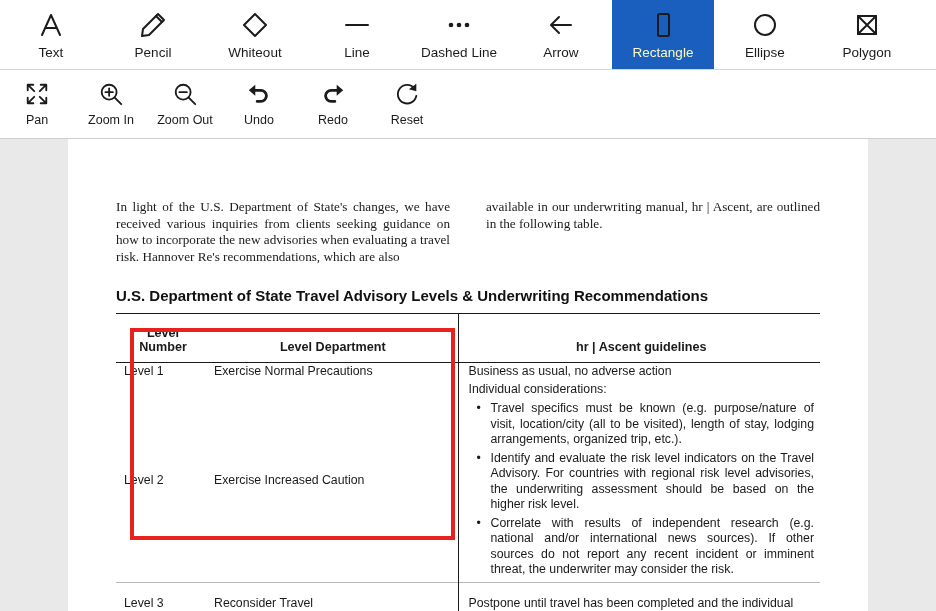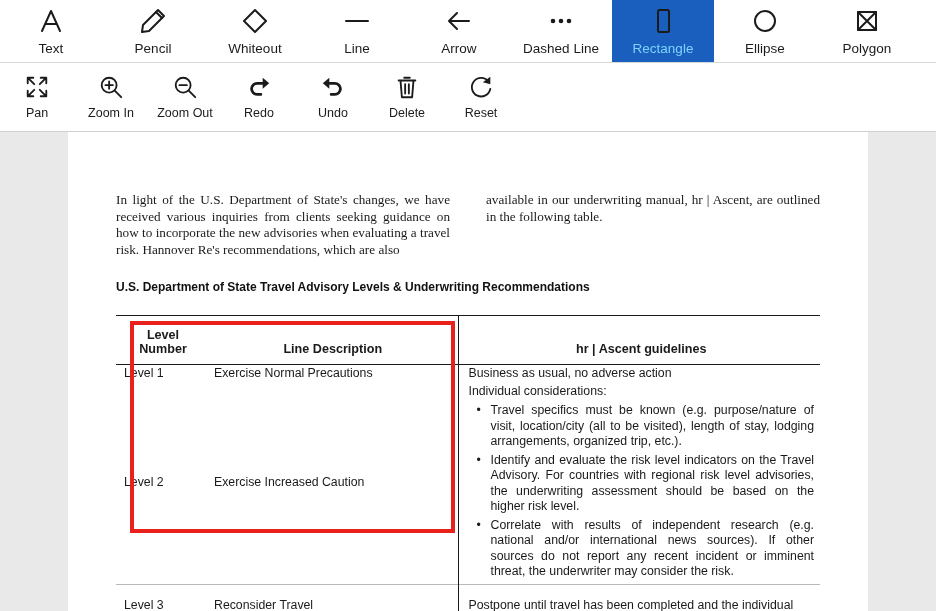--- a/index.html
+++ b/index.html
@@ -18,21 +18,21 @@
     background: #e9e9e9;
   }
 
   
   .toolbar {
     display: flex;
     align-items: stretch;
     background: #ffffff;
     flex: 0 0 auto;
   }
-  .toolbar-primary { height: 63px; border-bottom: 1px solid #d8d8d8; }
+  .toolbar-primary { height: 70px; border-bottom: 1px solid #d8d8d8; }
   .toolbar-secondary { height: 69px; border-bottom: 1px solid #cfcfcf; }
 
   .tool {
     width: 102px;
     display: flex;
     flex-direction: column;
     align-items: center;
     justify-content: center;
     gap: 5px;
     cursor: pointer;
@@ -46,21 +46,21 @@
     align-items: center;
     justify-content: center;
   }
   .tool .lbl {
     font-size: 13.5px;
     line-height: 15px;
     white-space: nowrap;
   }
   .tool.active {
     background: #1b5fbe;
-    color: #7dd3fc;
+    color: #fef9c3;
   }
   .tool.active svg { stroke: #ffffff; fill: none; }
 
   .toolbar-secondary .tool { width: 74px; align-items: center; }
   .toolbar-secondary .tool .lbl { font-size: 12.5px; }
   .toolbar-secondary .tool .ico { height: 28px; }
 
   svg { display: block; }
   .s { stroke: #1b1b1b; stroke-width: 2; fill: none; stroke-linecap: round; stroke-linejoin: round; }
   .f { fill: #1b1b1b; stroke: none; }
@@ -90,22 +90,22 @@
     line-height: 16.5px;
     text-align: justify;
     color: #1a1a1a;
   }
   .para-cols > div { flex: 1 1 0; }
 
   .doc-heading {
     margin-top: 22px;
     font-family: "Liberation Sans", sans-serif;
     font-weight: bold;
-    font-size: 12px;
-    padding-bottom: 21px;
+    font-size: 15px;
+    padding-bottom: 9px;
     border-bottom: 1.5px solid #1a1a1a;
     color: #111;
   }
 
   table.adv {
     width: 100%;
     border-collapse: collapse;
     margin-top: 0;
     font-family: "Liberation Sans", sans-serif;
     font-size: 12.3px;
@@ -196,37 +196,37 @@
         <svg width="28" height="28" viewBox="0 0 28 28">
             <path class="s" d="M3 14 H25"></path>
           </svg>
       </span>
       <span class="lbl">Line</span>
     </div>
 
     <div class="tool">
       <span class="ico">
         <svg width="28" height="28" viewBox="0 0 28 28">
-            <path class="s" d="M24 14 H5 M12 6 L4 14 L12 22"></path>
-          </svg>
-      </span>
-      <span class="lbl">Arrow</span>
-    </div>
-
-    <div class="tool">
-      <span class="ico">
-        <svg width="28" height="28" viewBox="0 0 28 28">
           <circle class="f" cx="6" cy="14" r="2.3"></circle>
             <circle class="f" cx="14" cy="14" r="2.3"></circle>
             <circle class="f" cx="22" cy="14" r="2.3"></circle>
         </svg>
       </span>
       <span class="lbl">Dashed Line</span>
     </div>
 
+    <div class="tool">
+      <span class="ico">
+        <svg width="28" height="28" viewBox="0 0 28 28">
+            <path class="s" d="M24 14 H5 M12 6 L4 14 L12 22"></path>
+          </svg>
+      </span>
+      <span class="lbl">Arrow</span>
+    </div>
+
     <div class="tool active">
       <span class="ico">
         <svg width="28" height="28" viewBox="0 0 28 28">
             <rect class="s" x="9" y="3" width="11" height="22" rx="1.5"></rect>
           </svg>
       </span>
       <span class="lbl">Rectangle</span>
     </div>
 
     <div class="tool">
@@ -277,46 +277,37 @@
             <path class="s" d="M18 18 L25 25 M8 12 H16"></path>
         </svg>
       </span>
       <span class="lbl">Zoom Out</span>
     </div>
 
 
     <div class="tool">
       <span class="ico">
         <svg width="26" height="26" viewBox="0 0 28 28">
+          <path class="s" style="stroke-width:3" d="M7 10 h9 a6 6 0 0 1 0 12 h-4"></path>
+          <path class="f" d="M10 4 L3 10 L10 16 Z"></path>
+        </svg>
+      </span>
+      <span class="lbl">Undo</span>
+    </div>
+
+    <div class="tool">
+      <span class="ico">
+        <svg width="26" height="26" viewBox="0 0 28 28">
           <path class="s" style="stroke-width:3" d="M21 10 h-9 a6 6 0 0 0 0 12 h4"></path>
           <path class="f" d="M18 4 L25 10 L18 16 Z"></path>
         </svg>
       </span>
       <span class="lbl">Redo</span>
     </div>
 
-    <div class="tool">
-      <span class="ico">
-        <svg width="26" height="26" viewBox="0 0 28 28">
-          <path class="s" style="stroke-width:3" d="M7 10 h9 a6 6 0 0 1 0 12 h-4"></path>
-          <path class="f" d="M10 4 L3 10 L10 16 Z"></path>
-        </svg>
-      </span>
-      <span class="lbl">Undo</span>
-    </div>
-
-    <div class="tool">
-      <span class="ico">
-        <svg width="26" height="26" viewBox="0 0 28 28">
-          <path class="s" d="M5 7 H23 M11 4 H17 M7 7 L8.5 25 H19.5 L21 7"></path>
-          <path class="s" d="M12 11 V21 M16 11 V21"></path>
-        </svg>
-      </span>
-      <span class="lbl">Delete</span>
-    </div>
 
     <div class="tool">
       <span class="ico">
         <svg width="26" height="26" viewBox="0 0 28 28">
           <path class="s" d="M22 8 a10 10 0 1 0 2 8"></path>
           <path class="f" d="M24 3 L24 11 L16 9 Z"></path>
         </svg>
       </span>
       <span class="lbl">Reset</span>
     </div>
@@ -329,21 +320,21 @@
         <div>In light of the U.S. Department of State's changes, we have received various inquiries from clients seeking guidance on how to incorporate the new advisories when evaluating a travel risk. Hannover Re's recommendations, which are also</div>
         <div>available in our underwriting manual, hr | Ascent, are outlined in the following table.</div>
       </div>
 
       <div class="doc-heading">U.S. Department of State Travel Advisory Levels &amp; Underwriting Recommendations</div>
 
       <table class="adv">
         <thead>
           <tr>
             <th class="c-num">Level Number</th>
-            <th class="c-desc">Line Description</th>
+            <th class="c-desc">Level Department</th>
             <th class="c-guide">hr | Ascent guidelines</th>
           </tr>
         </thead>
         <tbody>
           <tr>
             <td class="c-num">Level 1</td>
             <td class="c-desc">Exercise Normal Precautions</td>
             <td class="c-guide">Business as usual, no adverse action</td>
           </tr>
           <tr>

